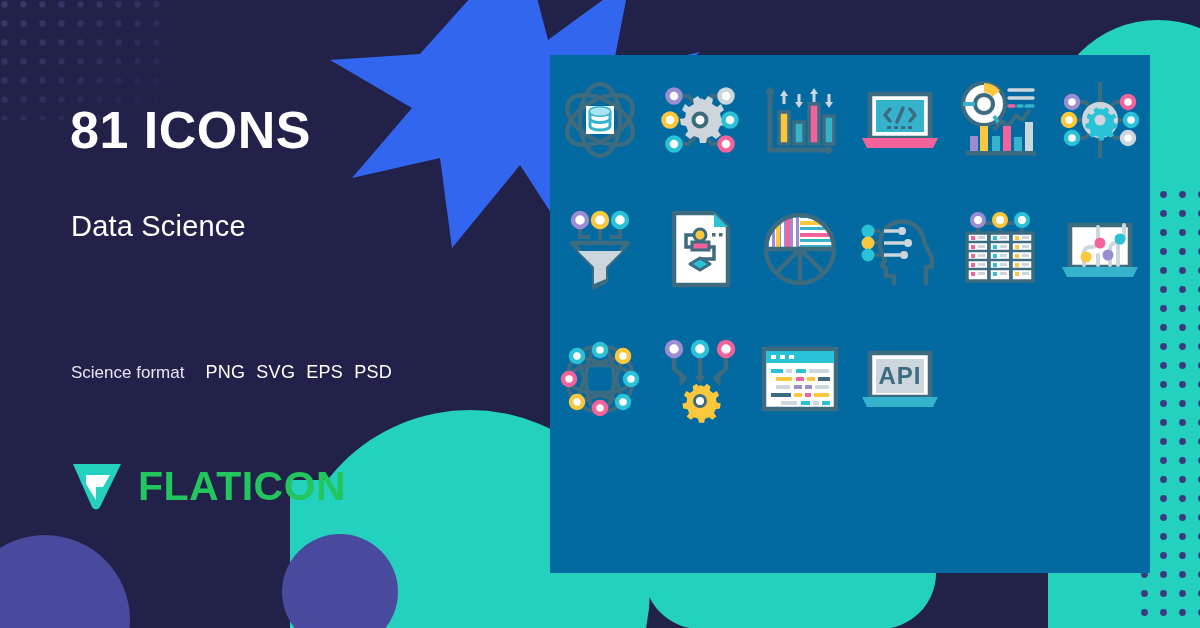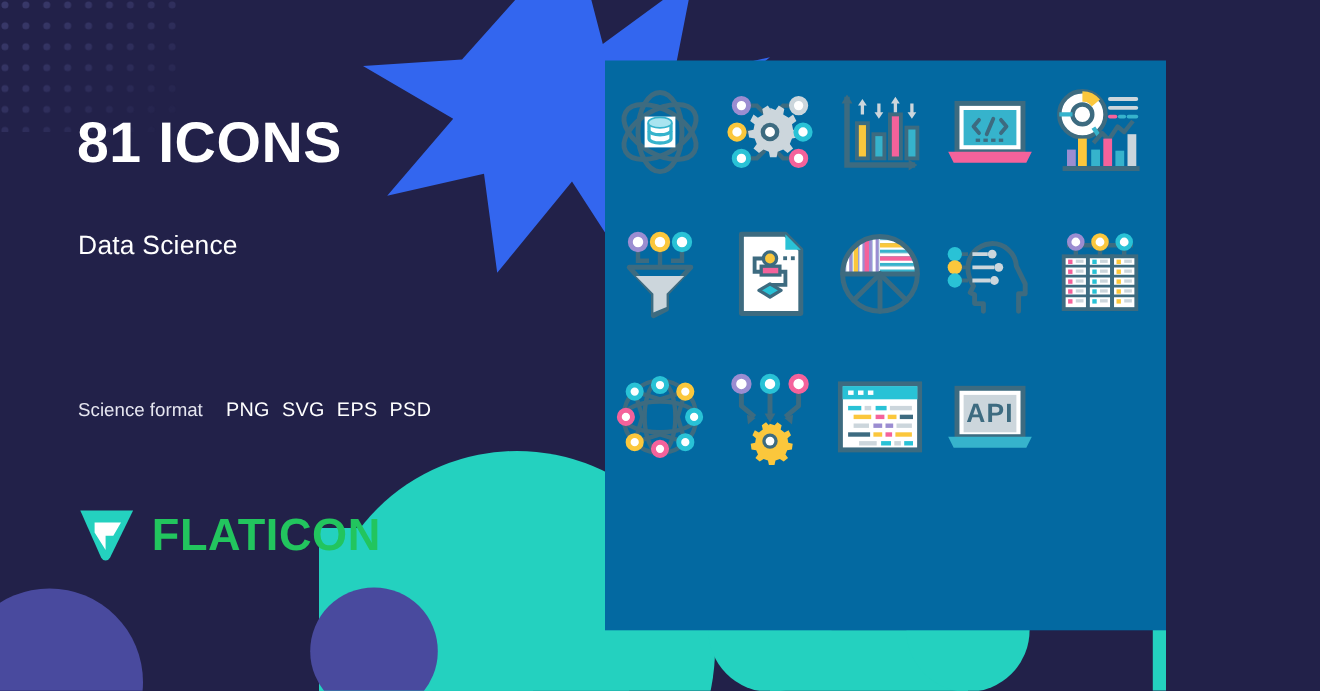--- a/index.html
+++ b/index.html
@@ -3,39 +3,39 @@
 <meta charset="utf-8">
 <style>
   html,body{margin:0;padding:0;}
   body{
     width:1200px;height:628px;
     background:#222149;
     font-family:"Liberation Sans", sans-serif;
     overflow:hidden;
     position:relative;
   }
-  #stage{position:absolute;inset:0;width:1060px;height:628px;overflow:hidden;}
+  #stage{position:absolute;inset:0;width:1200px;height:628px;overflow:hidden;}
 
   
   .bg-layer{position:absolute;inset:0;width:1200px;height:628px;}
 
   
   .left-panel{
     position:absolute;left:0;top:0;width:550px;height:628px;
     z-index:5;
   }
   .headline{
     position:absolute;left:70px;top:104px;
     font-size:52px;font-weight:bold;color:#ffffff;
     letter-spacing:0.5px;line-height:1;
     white-space:nowrap;
   }
   .subhead{
     position:absolute;left:71px;top:212px;
-    font-size:24px;font-weight:normal;color:#ffffff;
+    font-size:29px;font-weight:normal;color:#ffffff;
     letter-spacing:0.2px;line-height:1;
     white-space:nowrap;
   }
   .formats{
     position:absolute;left:71px;top:362px;
     display:flex;align-items:baseline;gap:10px;
     white-space:nowrap;
   }
   .formats .lbl{font-size:17px;color:#e6e6f0;font-weight:normal;}
   .formats .fmt-group{display:flex;gap:11px;margin-left:11px;}

